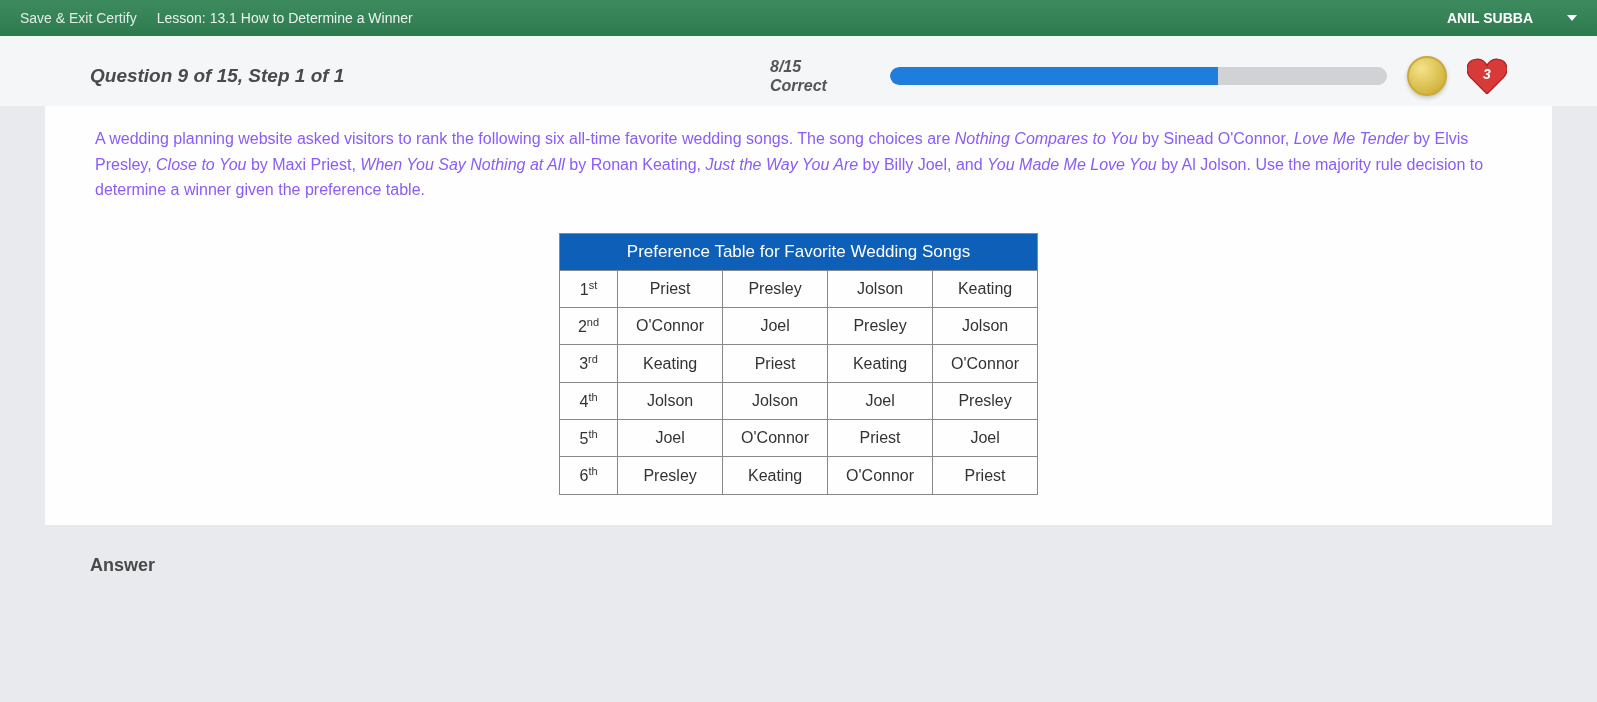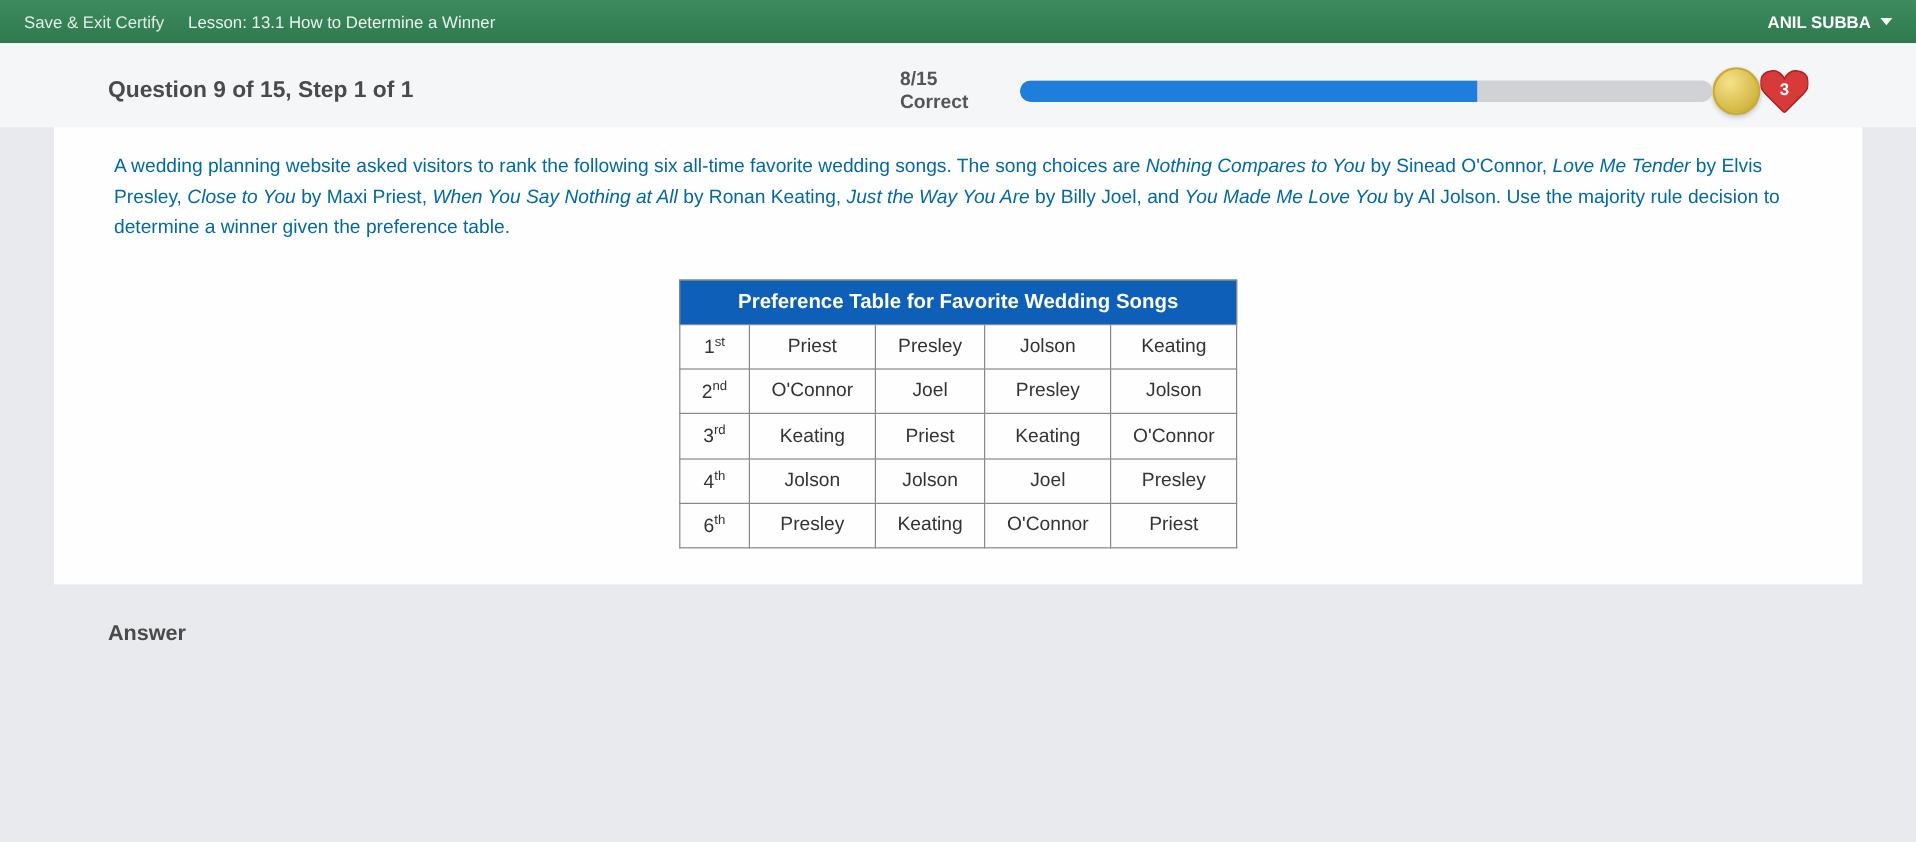--- a/index.html
+++ b/index.html
@@ -23,34 +23,36 @@
     .top-left {
       display: flex;
       align-items: center;
       gap: 20px;
       justify-content: space-between;
     }
     .lesson-text { opacity: 0.9; }
     .user-menu {
       display: flex;
       align-items: center;
-      gap: 8px;
+      gap: 34px;
       font-weight: 600;
     }
     .chevron-down {
       width: 0; height: 0;
       border-left: 5px solid transparent;
       border-right: 5px solid transparent;
       border-top: 6px solid #fff;
     }
     .status-row {
       background: #f5f6f7;
       display: flex;
       align-items: center;
       padding: 20px 90px 10px 90px;
+      gap: 20px;
+      font-style: italic;
     }
     .question-label {
       font-size: 19px;
       font-weight: 700;
       color: #4a4a4a;
       flex: 0 0 auto;
       width: 660px;
     }
     .score-box {
       text-align: left;
@@ -96,21 +98,21 @@
       font-size: 14px;
       top: 8px;
     }
     .content {
       background: #fefefe;
       margin: 0 45px;
       padding: 20px 50px 30px 50px;
     }
     .question-text {
       font-size: 16px;
-      color: #0369a1;
+      color: #8b5cf6;
       line-height: 1.6;
     }
     .question-text em { font-style: italic; }
     .table-wrap {
       display: flex;
       justify-content: center;
       margin-top: 30px;
     }
     table.pref {
       border-collapse: collapse;
@@ -118,21 +120,21 @@
       color: #333;
     }
     table.pref th, table.pref td {
       border: 1px solid #888;
       padding: 8px 18px;
       text-align: center;
     }
     .table-title {
       background: #0d5fb8;
       color: #fff;
-      font-weight: 700;
+      font-weight: 400;
       font-size: 17px;
       padding: 10px;
     }
     .rankings-header {
       font-weight: 700;
       background: #fff;
     }
     .rank-label sup { font-size: 11px; }
     .total-row { font-weight: 700; }
     .answer-row {
@@ -207,20 +209,27 @@
         <td>O'Connor</td>
       </tr>
       <tr>
         <td class="rank-label"><span>4</span><sup>th</sup></td>
         <td>Jolson</td>
         <td>Jolson</td>
         <td>Joel</td>
         <td>Presley</td>
       </tr>
       <tr>
+        <td class="rank-label"><span>5</span><sup>th</sup></td>
+        <td>Joel</td>
+        <td>O'Connor</td>
+        <td>Priest</td>
+        <td>Joel</td>
+      </tr>
+      <tr>
         <td class="rank-label"><span>6</span><sup>th</sup></td>
         <td>Presley</td>
         <td>Keating</td>
         <td>O'Connor</td>
         <td>Priest</td>
       </tr>
     </tbody>
       </table>
   </div>
 </div>

